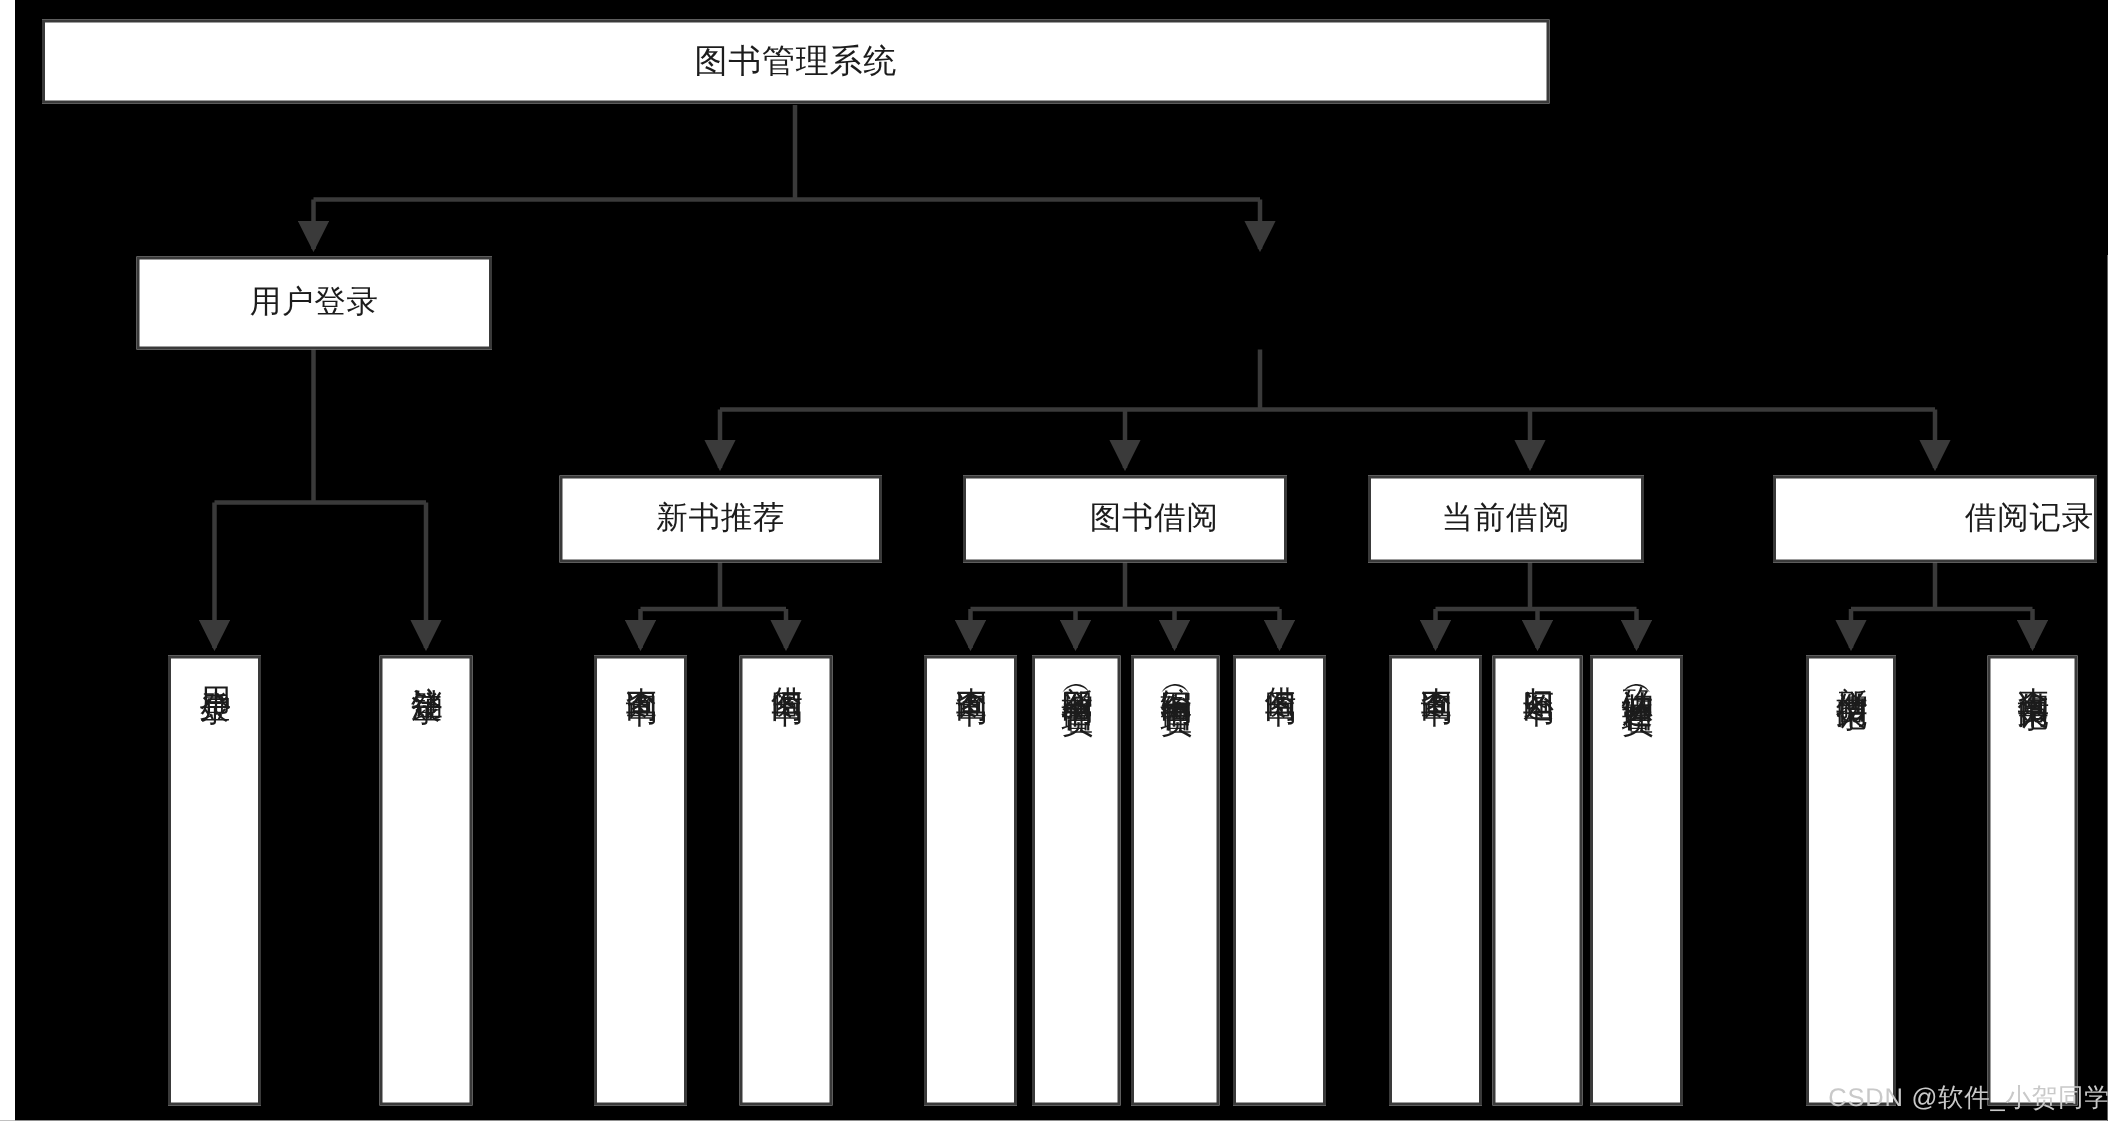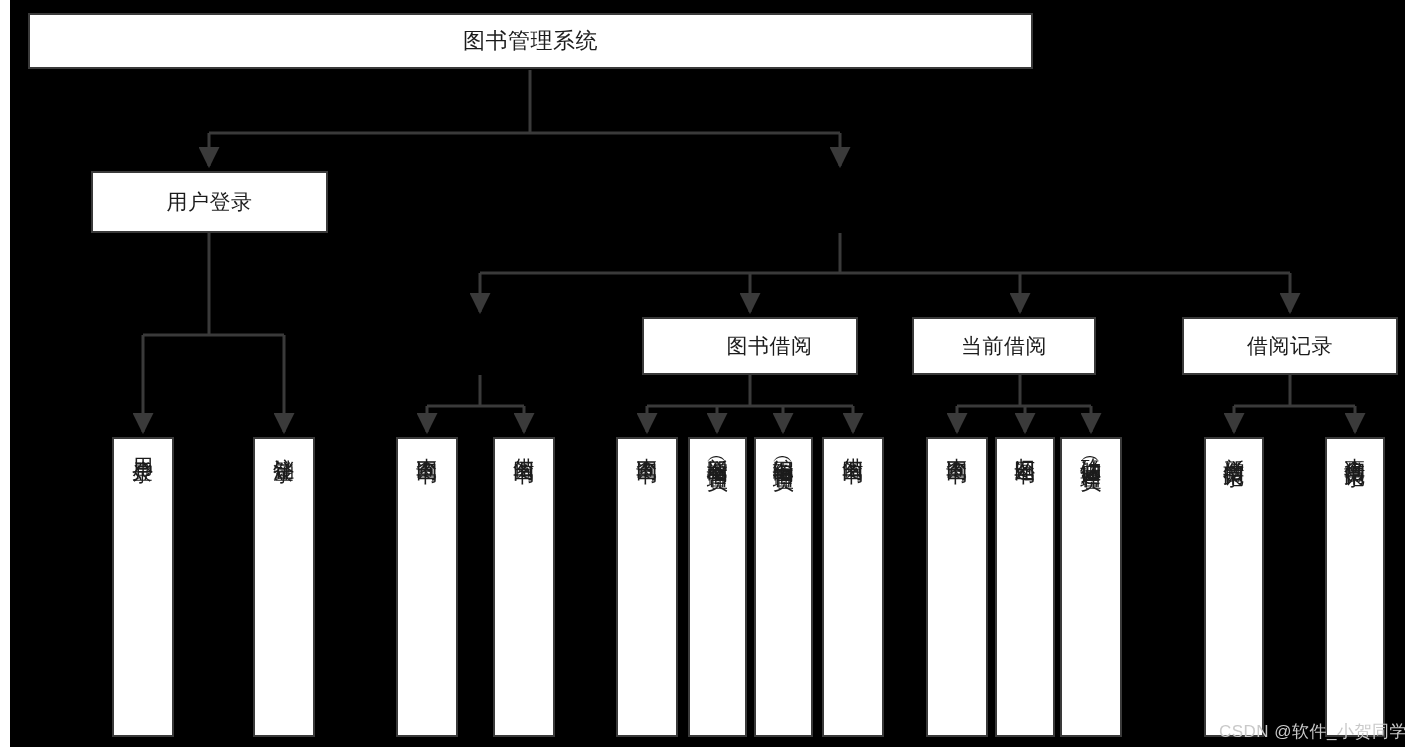--- a/index.html
+++ b/index.html
@@ -135,30 +135,33 @@
 
   <div class="node horiz root" style="left:18px; top:13px; width:1005px; height:56px;">
     <span class="label">图书管理系统</span>
   </div>
 
   <div class="node horiz" style="left:81px; top:171px; width:237px; height:62px;">
     <span class="label">用户登录</span>
   </div>
 
 
+  <div class="node horiz" style="left:363px; top:317px; width:215px; height:58px;">
+    <span class="label">新书推荐</span>
+  </div>
 
   <div class="node horiz" style="left:632px; top:317px; width:216px; height:58px;padding-left:39px;">
     <span class="label">图书借阅</span>
   </div>
 
   <div class="node horiz" style="left:902px; top:317px; width:184px; height:58px;">
     <span class="label">当前借阅</span>
   </div>
 
-  <div class="node horiz" style="left:1172px; top:317px; width:216px; height:58px;">
+  <div class="node horiz" style="left:1172px; top:317px; width:216px; height:58px;justify-content:flex-end;">
     <span class="label">借阅记录</span>
   </div>
 
   <div class="node vert" style="left:102px; top:437px; width:62px; height:300px;">
     <span class="label">用户登录</span>
   </div>
 
   <div class="node vert" style="left:243px; top:437px; width:62px; height:300px;">
     <span class="label">注销登录</span>
   </div>

